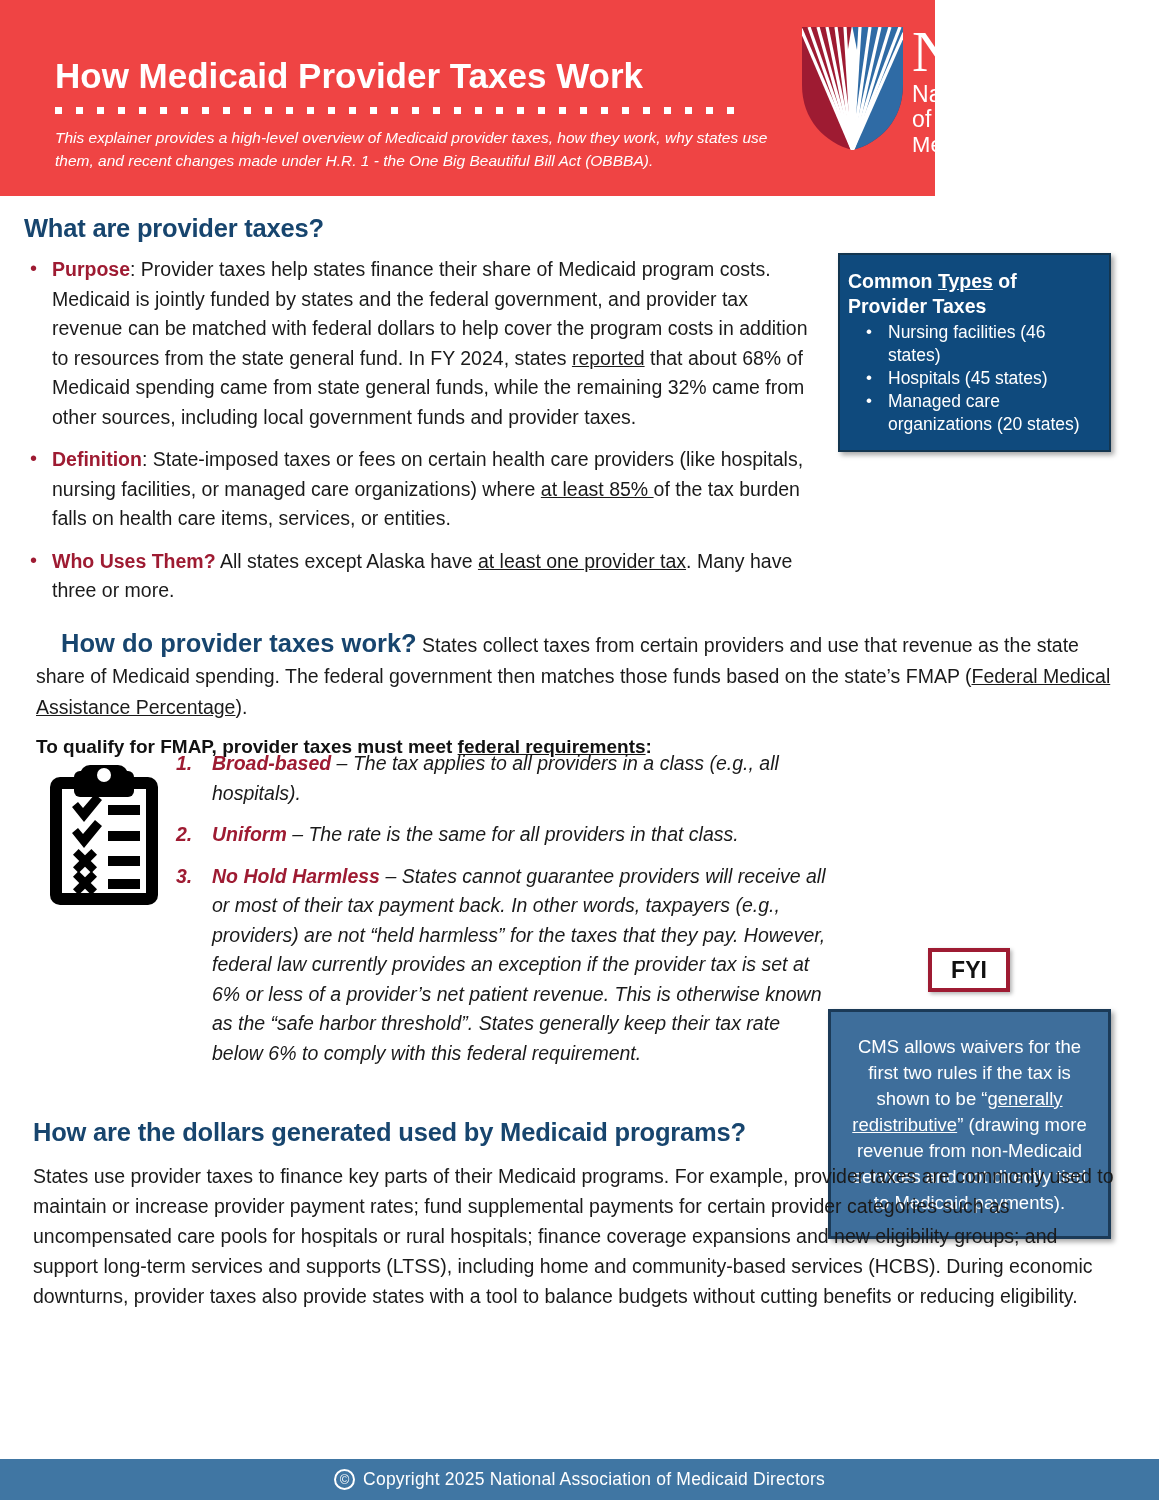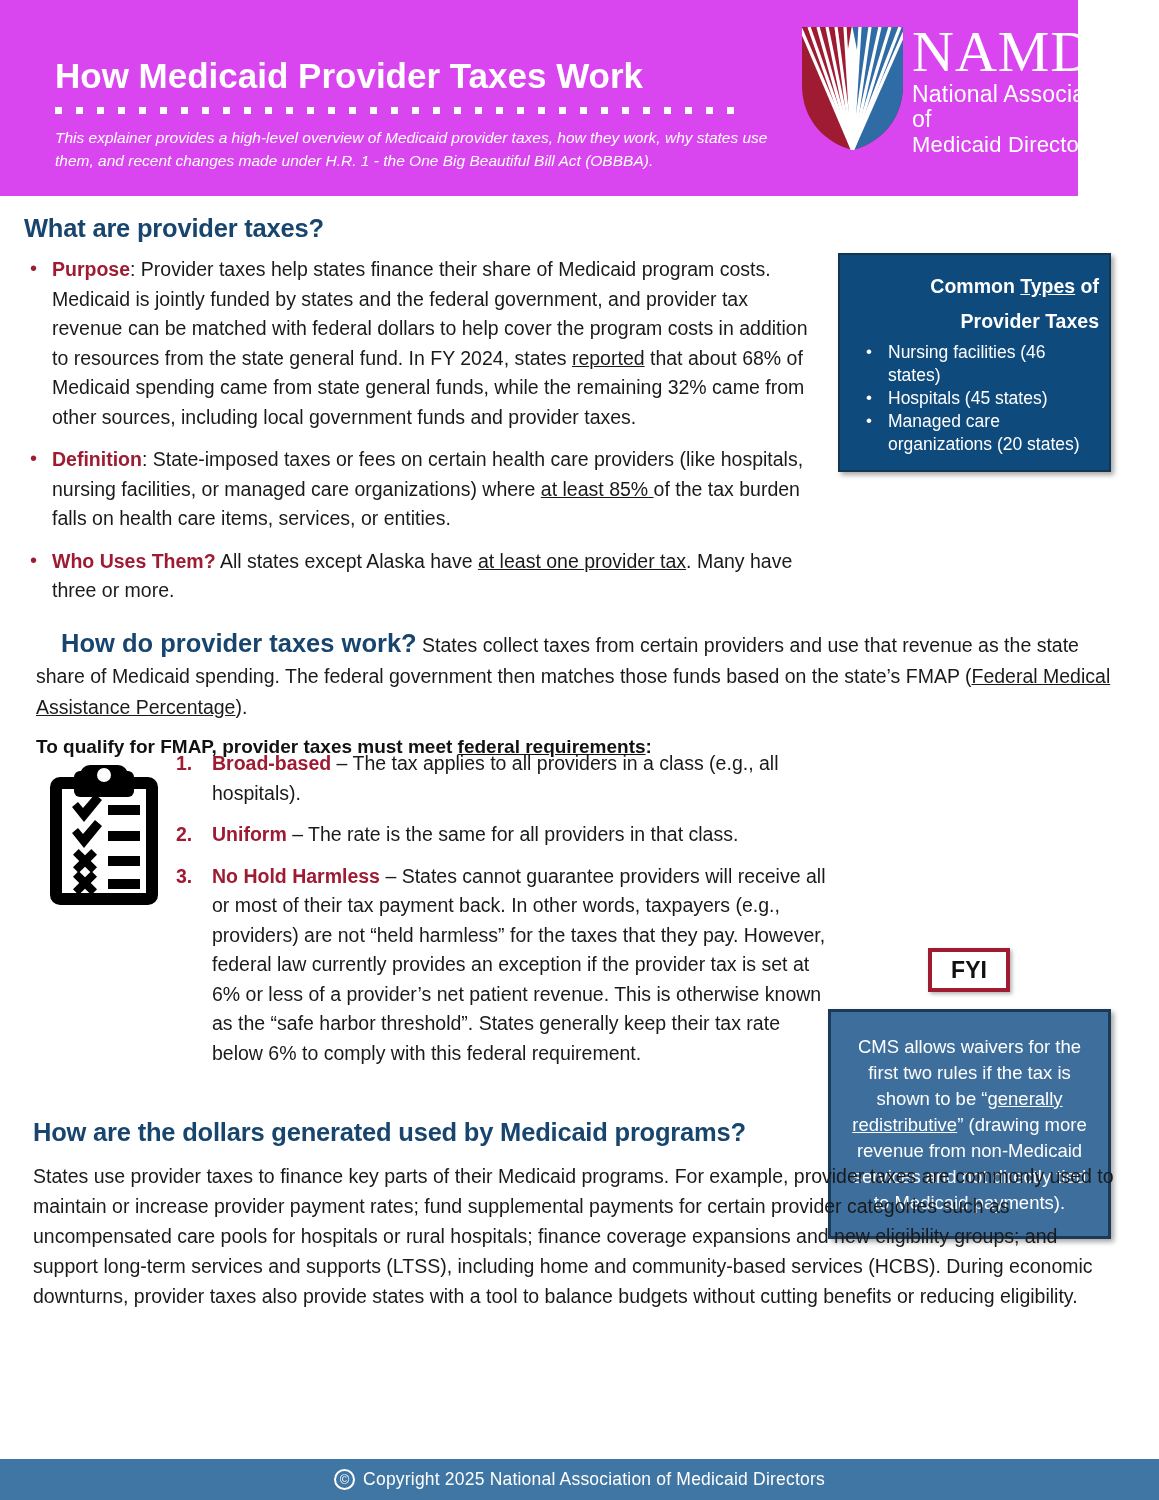--- a/index.html
+++ b/index.html
@@ -16,22 +16,22 @@
     width: 1159px;
     height: 1500px;
     background: #ffffff;
     overflow: hidden;
   }
 
   
   .header {
     position: absolute;
     left: 0; top: 0;
-    width: 1078px; height: 196px;
-    background: #d946ef;
+    width: 935px; height: 196px;
+    background: #ef4444;
   }
   .header-left {
     position: absolute;
     left: 55px; top: 56px;
     width: 760px;
   }
   .header-title {
     color: #ffffff;
     font-size: 35px;
     font-weight: bold;
@@ -124,24 +124,24 @@
     position: absolute;
     left: 838px; top: 57px;
     width: 273px;
     padding: 14px 10px 14px 8px;
     background: #0F4A7D;
     border: 2px solid #13354f;
     box-shadow: 3px 3px 5px rgba(0,0,0,0.35);
     color: #ffffff;
   }
   .navy-title {
-    text-align: right;
-    font-size: 19.5px;
-    font-weight: bold;
-    line-height: 35px;
+    text-align: left;
+    font-size: 19.5px;
+    font-weight: bold;
+    line-height: 25px;
     margin-bottom: 2px;
   }
   ul.navy-list { list-style: none; }
   ul.navy-list > li {
     position: relative;
     padding-left: 40px;
     font-size: 17.5px;
     line-height: 23px;
     margin-bottom: 0px;
   }
@@ -184,20 +184,21 @@
     counter-reset: r;
   }
   ol.rules > li {
     position: relative;
     counter-increment: r;
     padding-left: 36px;
     margin-bottom: 12px;
     font-size: 19.5px;
     line-height: 29.5px;
     color: #1a1a1a;
+    font-style: italic;
   }
   ol.rules > li::before {
     content: counter(r) ".";
     position: absolute;
     left: 0; top: 0;
     color: #9E1B32;
     font-weight: bold;
   }
 
   

